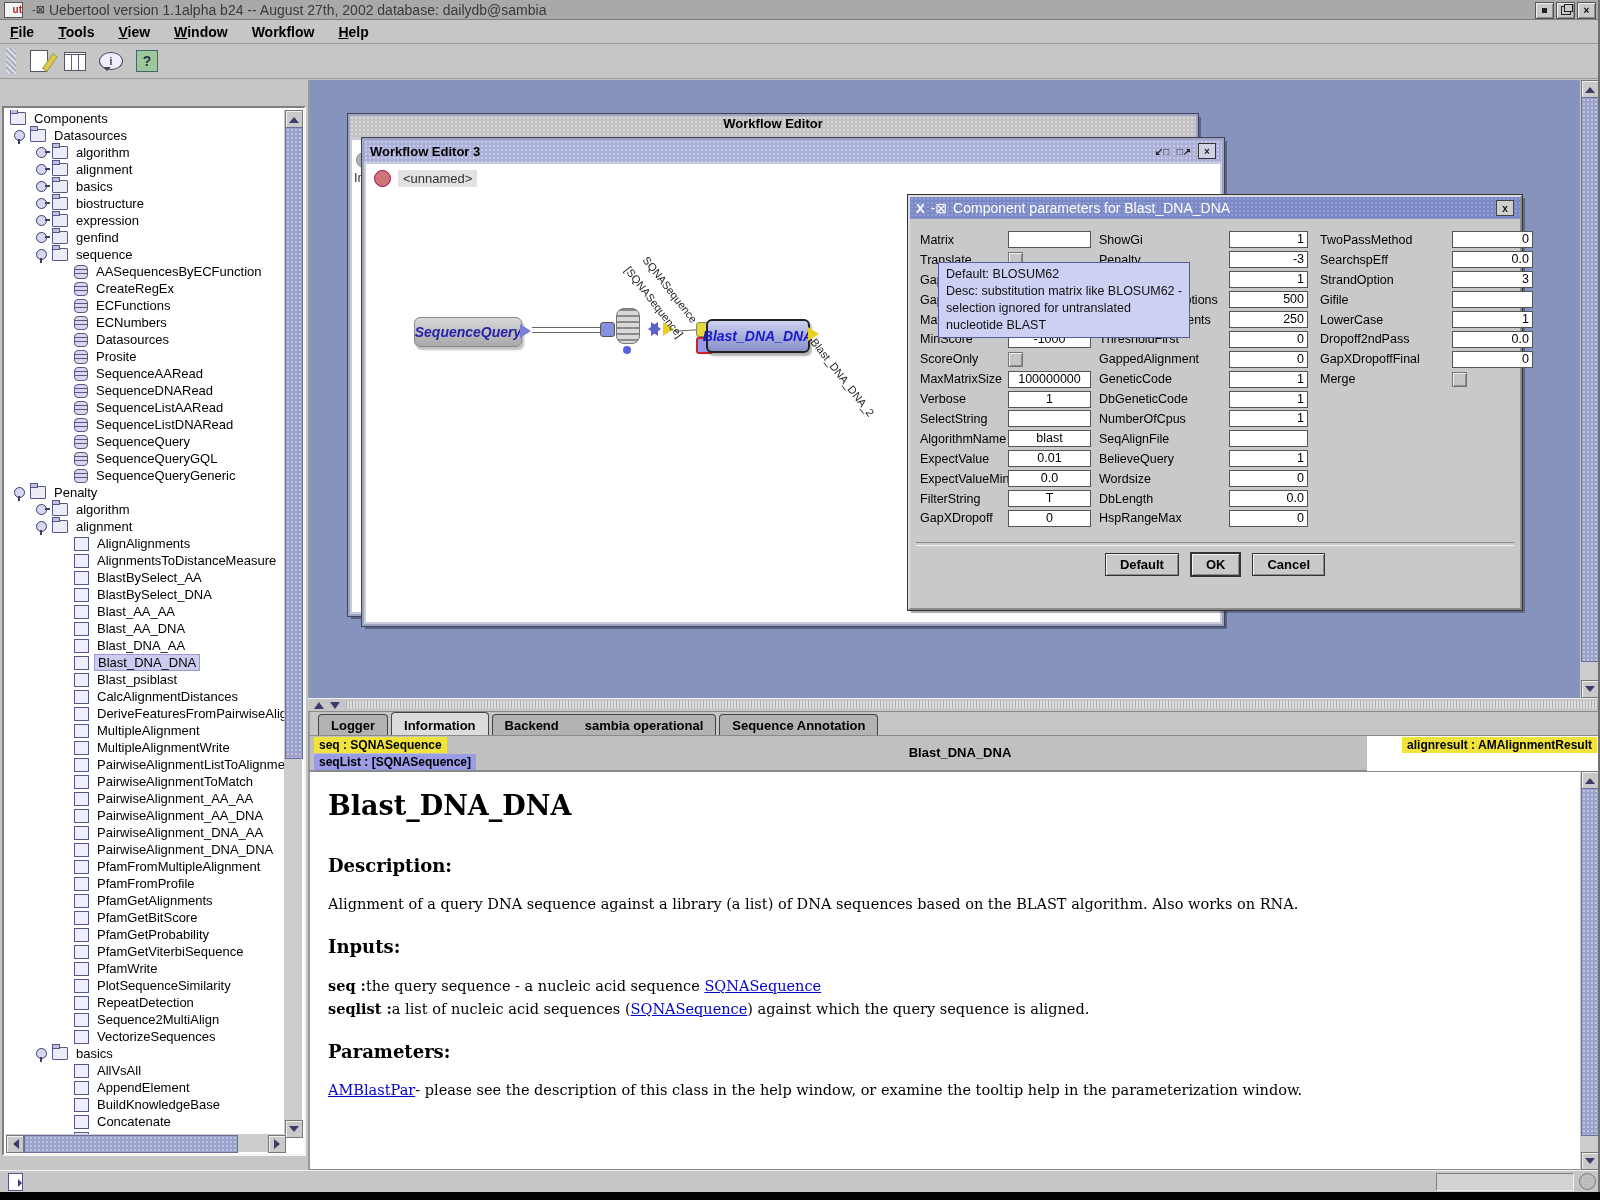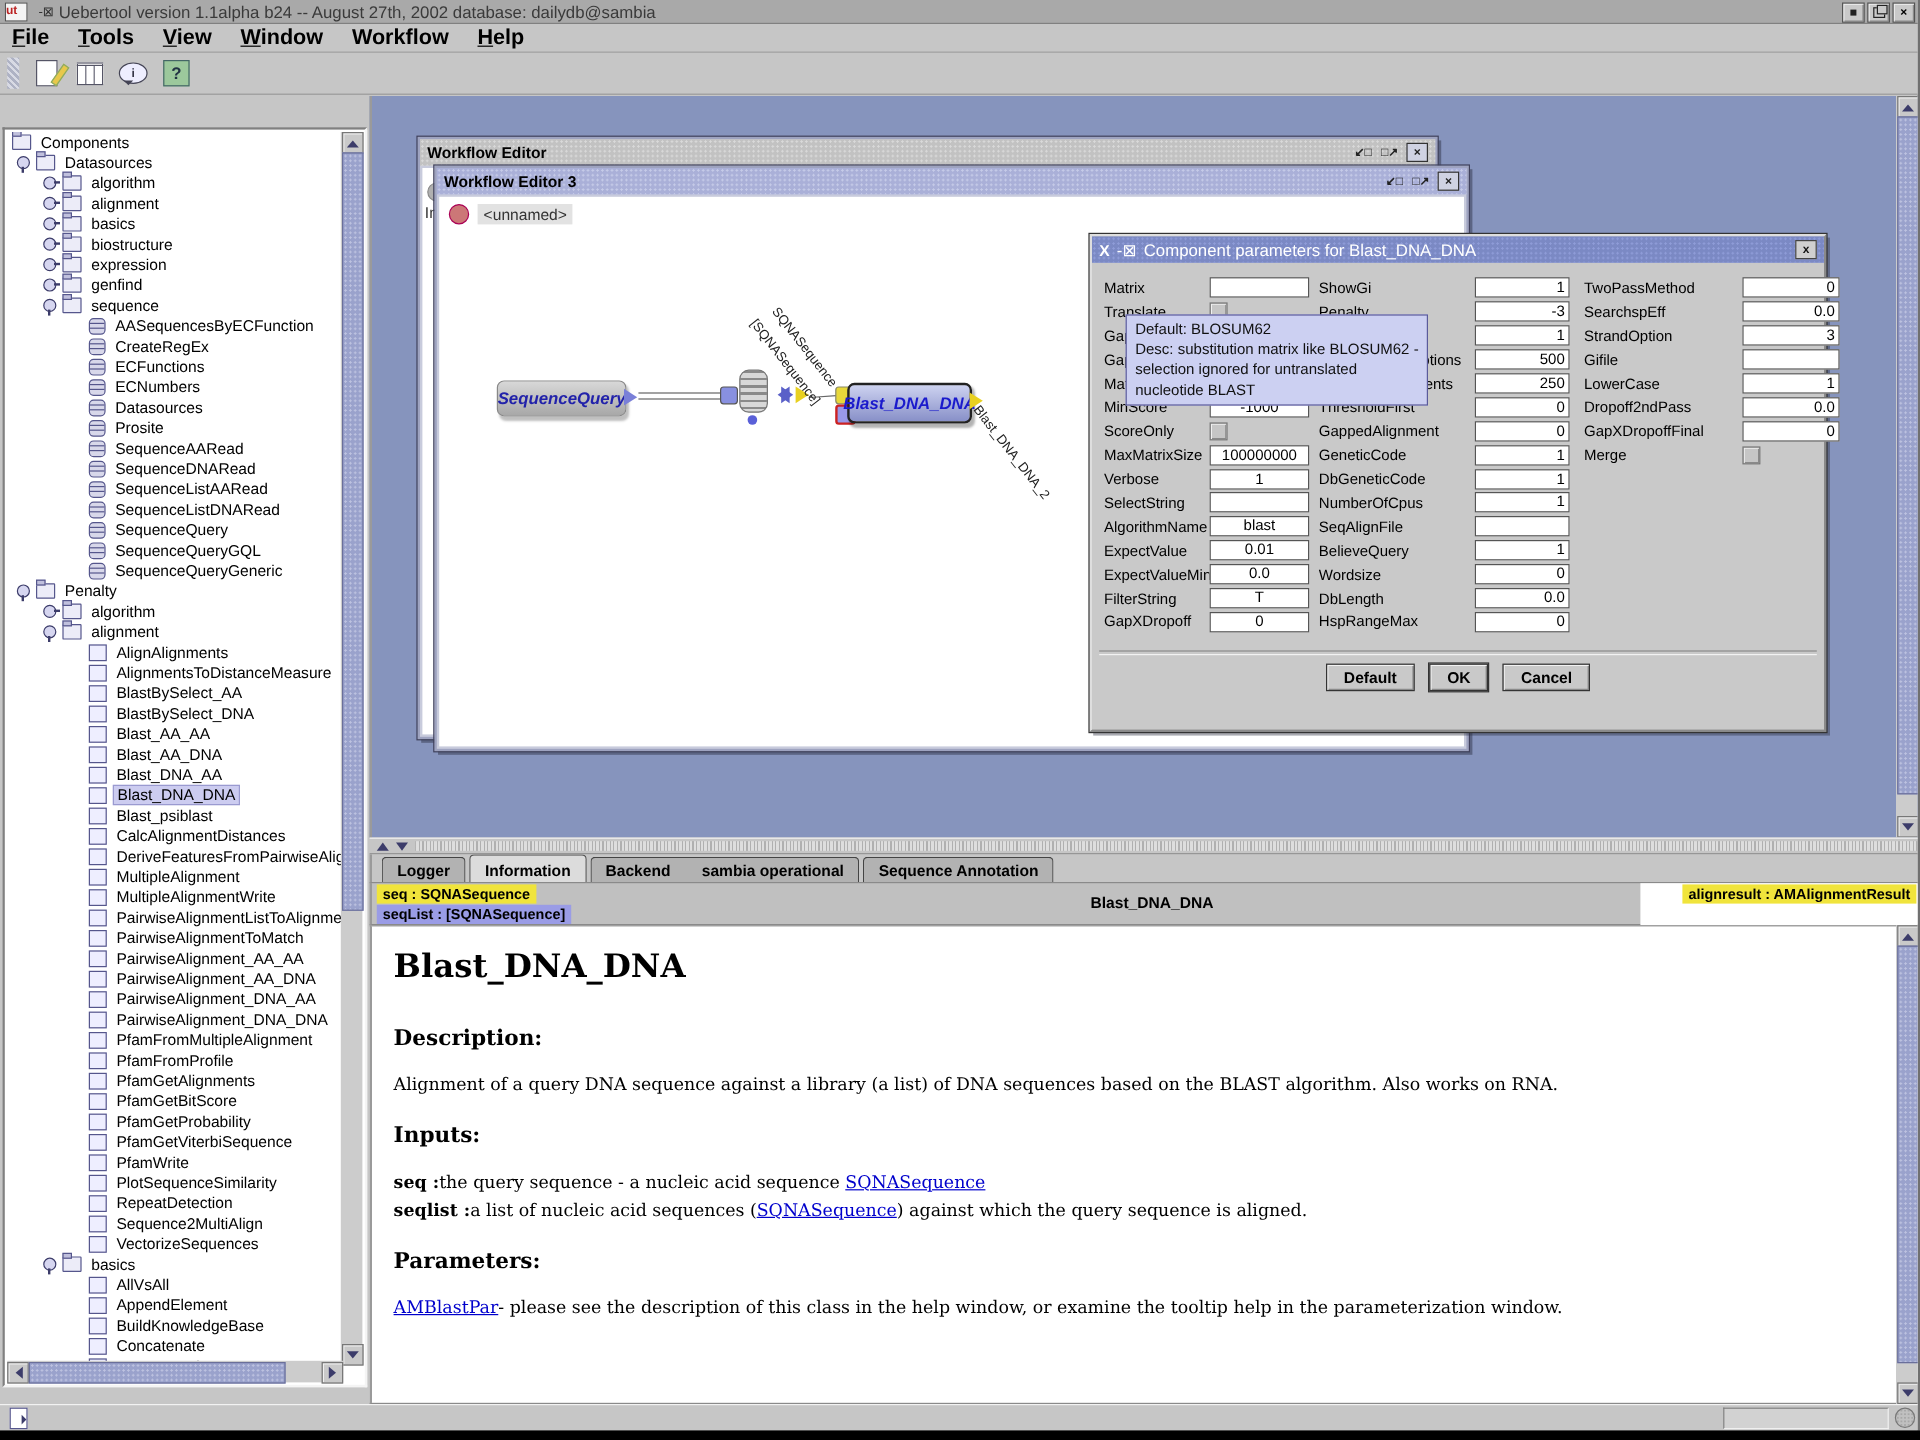--- a/index.html
+++ b/index.html
@@ -5,34 +5,34 @@
   html,body{margin:0;padding:0;background:#000;}
   #app{position:relative;width:1600px;height:1192px;background:#c6c6c6;overflow:hidden;
        font-family:"Liberation Sans",sans-serif;font-size:13px;color:#000;
        border-right:2px solid #707070;box-sizing:border-box;}
   .abs{position:absolute;}
 
   
   #titlebar{left:0;top:0;width:1600px;height:20px;background:#a9a9a9;border-bottom:1px solid #808080;
             display:flex;align-items:center;gap:4px;padding-left:4px;box-sizing:border-box;}
   #titlebar .ticon{width:17px;height:14px;background:#f4f4f4;border:1px solid #555;color:#b22;
-                   font-weight:bold;font-size:10px;line-height:13px;text-align:left;}
+                   font-weight:bold;font-size:10px;line-height:13px;text-align:right;}
   #titlebar .tpin{color:#333;font-size:11px;}
   #titlebar .ttext{color:#3a3a3a;font-size:14px;white-space:nowrap;}
   .wbtns{position:absolute;right:4px;top:2px;display:flex;gap:2px;}
   .wbtn{width:17px;height:15px;background:#c9c9c9;border:1px solid #555;
         box-shadow:inset 1px 1px 0 #f2f2f2, inset -1px -1px 0 #8a8a8a;
         display:flex;align-items:center;justify-content:center;font-size:10px;font-weight:bold;}
   .sq-min{width:5px;height:5px;background:#222;}
   .sq-max{width:8px;height:7px;border:1px solid #222;position:relative;}
   .sq-max::after{content:"";position:absolute;left:2px;top:-3px;width:7px;height:6px;border:1px solid #222;background:#c9c9c9;}
 
   #menubar{left:0;top:20px;width:1600px;height:24px;background:#c6c6c6;border-bottom:1px solid #9a9a9a;
            display:flex;align-items:center;padding-left:10px;box-sizing:border-box;}
-  .mitem{font-weight:bold;font-size:18px;margin-right:24px;white-space:nowrap;}
+  .mitem{font-weight:bold;font-size:14px;margin-right:24px;white-space:nowrap;}
   .mitem u{text-decoration:underline;}
 
   #toolbar{left:0;top:44px;width:1600px;height:35px;background:#c6c6c6;border-bottom:1px solid #9a9a9a;
            display:flex;align-items:center;gap:10px;padding-left:6px;box-sizing:border-box;}
   .thandle{width:10px;height:26px;background:repeating-linear-gradient(45deg,#aeb2c4 0 2px,#d8dae4 2px 4px);}
   .tbtn{width:26px;height:26px;display:flex;align-items:center;justify-content:center;position:relative;}
   .ic-note{width:16px;height:20px;background:#fff;border:1px solid #556;position:relative;}
   .ic-note::after{content:"";position:absolute;right:-6px;top:2px;width:4px;height:17px;background:#e8c84a;
                   border:1px solid #8a6;transform:rotate(35deg);}
   .ic-table{width:20px;height:15px;border:1px solid #556;border-top:3px double #556;
@@ -88,21 +88,21 @@
   .arr-r{width:0;height:0;border:5px solid transparent;border-left:6px solid #3c3c6a;margin-right:-4px;}
   .thumb{position:absolute;background:#9aa2cc;border:1px solid #6a6f9a;
          background-image:radial-gradient(#bdc2e0 1px,transparent 1px);background-size:4px 4px;}
 
   
   #desktop{left:308px;top:80px;width:1292px;height:618px;background:#8694bd;border-left:2px solid #9a9a9a;box-sizing:border-box;overflow:hidden;}
 
   .iframe{position:absolute;background:#c8cbdc;border:2px solid #9ea3c0;outline:1px solid #40415c;
           box-shadow:3px 3px 0 rgba(40,42,60,.45);}
   .ititle{height:22px;display:flex;align-items:center;padding:0 6px;font-weight:bold;font-size:13px;gap:6px;}
-  .ititle.back{background:#c2c2c2;background-image:radial-gradient(#d9d9d9 1px,transparent 1px);background-size:4px 4px;}
+  .ititle.back{background:#c2c2c2;background-image:radial-gradient(#d9d9d9 1px,transparent 1px);background-size:4px 4px;flex-direction:column;}
   .ititle.front{background:#aab0d8;background-image:radial-gradient(#c6cbe8 1px,transparent 1px);background-size:4px 4px;}
   .ititle .spacer{flex:1;}
   .ibtn{width:16px;height:14px;display:flex;align-items:center;justify-content:center;font-size:10px;color:#222;flex:none;}
   .ibtn.box{border:1px solid #333;background:#cfd2e2;font-weight:bold;}
   .ibody{position:absolute;left:2px;right:2px;top:24px;bottom:2px;background:#fff;overflow:hidden;}
 
   
   .wnode{position:absolute;border-radius:6px;font-style:italic;font-weight:bold;font-size:14px;
          display:flex;align-items:center;justify-content:center;color:#2222aa;}
   .wnode.gray{background:linear-gradient(#d8d8d8,#a8a8a8);border:1px solid #888;box-shadow:2px 3px 2px rgba(0,0,0,.25);}

